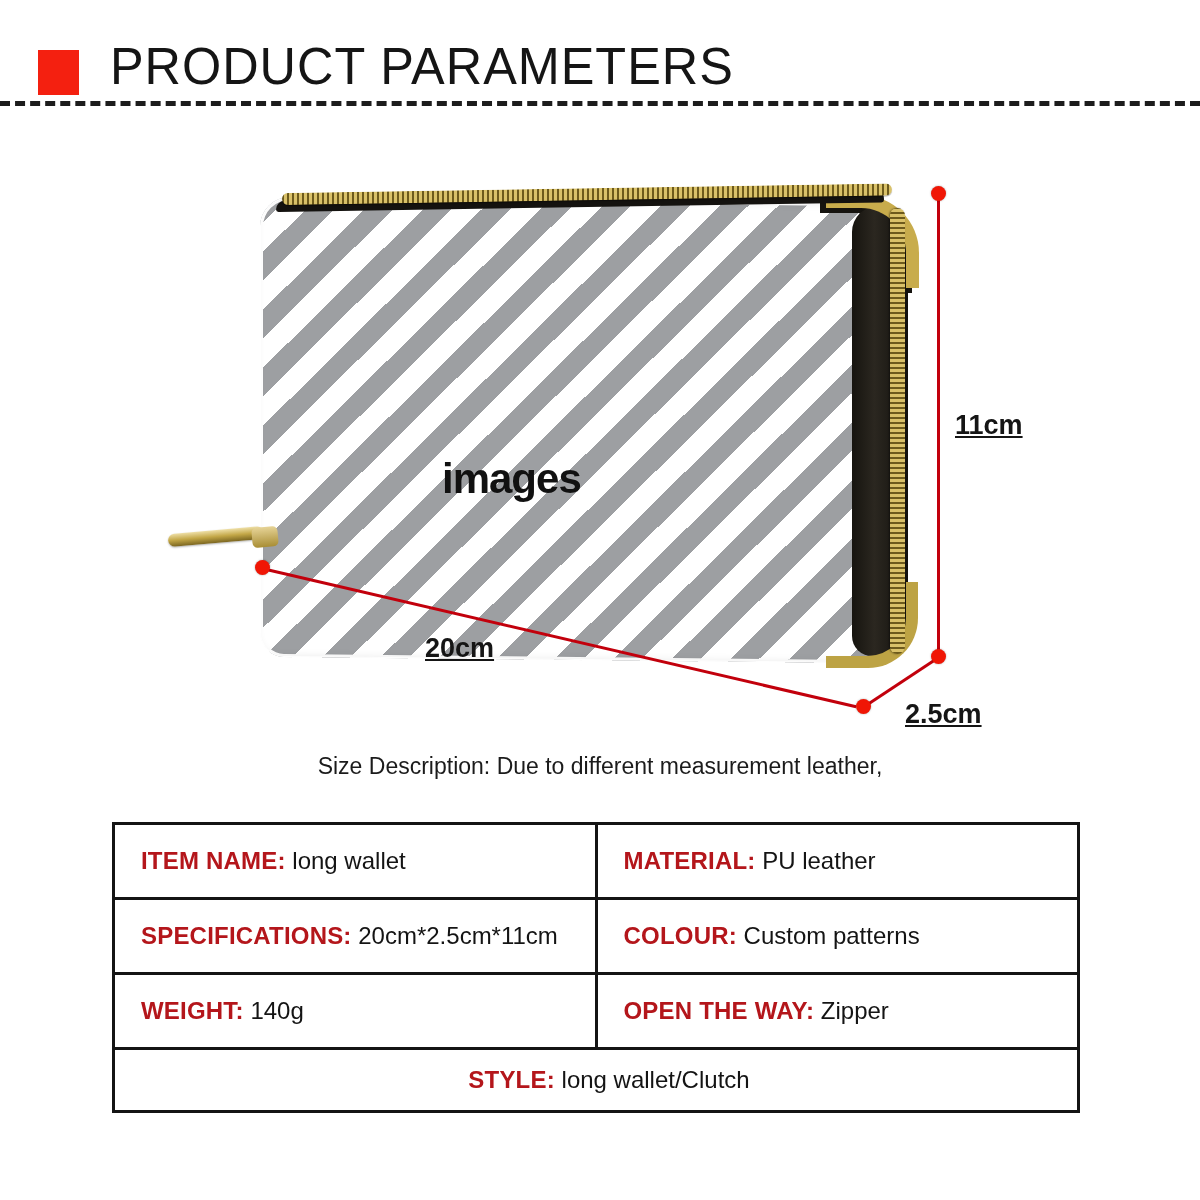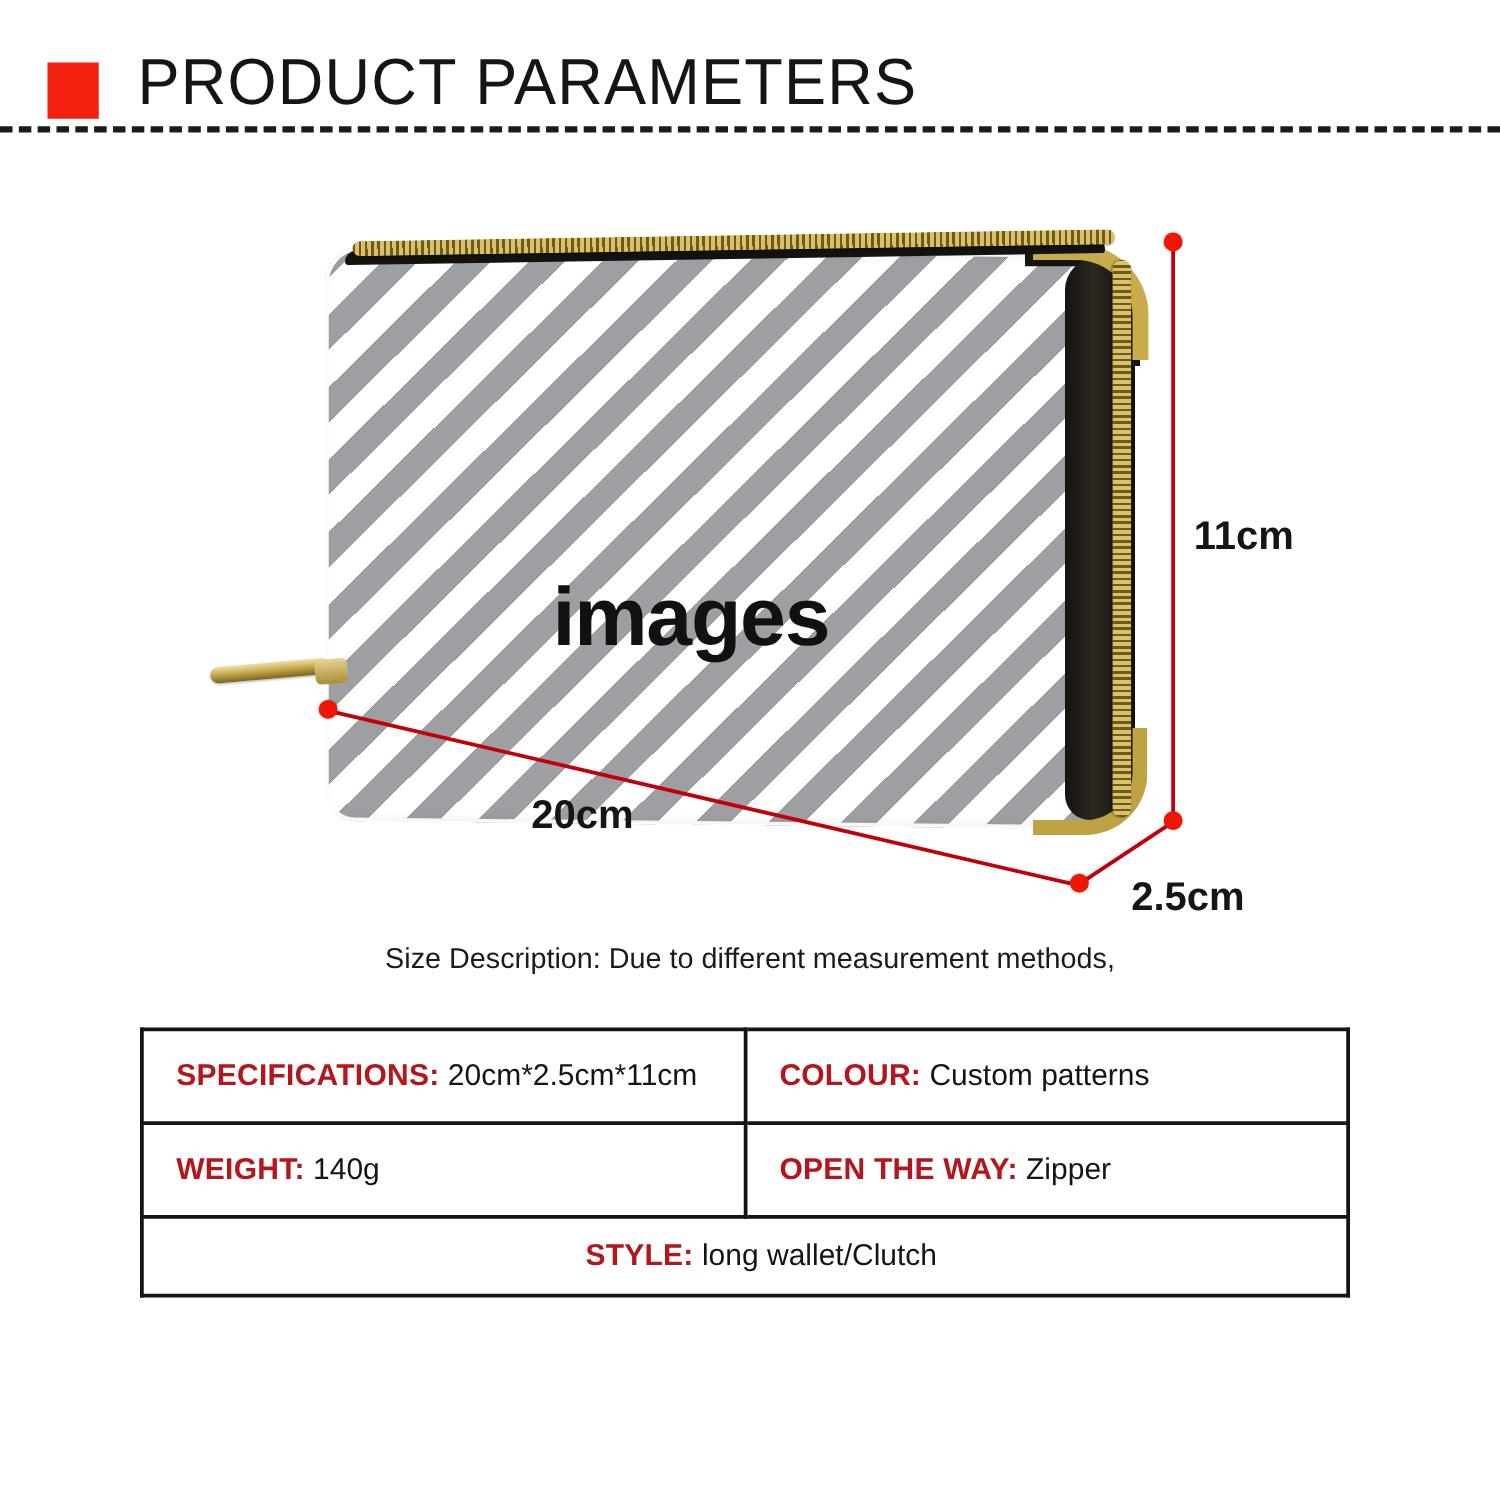--- a/index.html
+++ b/index.html
@@ -94,21 +94,21 @@
     border-radius: 30px 10px 6px 24px;
     box-shadow:
       inset 0 0 0 1px rgba(255,255,255,0.9),
       inset -4px 0 10px rgba(0,0,0,0.10);
   }
   
   #wallet-watermark {
     position: absolute;
     left: 182px;
     top: 255px;
-    font-size: 66px;
+    font-size: 42px;
     font-weight: 700;
     color: #111111;
     letter-spacing: -1px;
     z-index: 6;
     font-family: "Liberation Sans", sans-serif;
     text-shadow: 0 0 1px rgba(255,255,255,0.35);
   }
   
   #wallet-trim-top {
     position: absolute;
@@ -234,26 +234,27 @@
     position: absolute;
     width: 15px;
     height: 15px;
     border-radius: 50%;
     background: #f01605;
     box-shadow: 0 0 2px rgba(0,0,0,0.35);
     z-index: 21;
   }
   .dim-label {
     position: absolute;
-    font-size: 32px;
+    font-size: 27px;
     font-weight: 600;
     color: #151515;
     white-space: nowrap;
     z-index: 22;
     font-family: "Liberation Sans", sans-serif;
+    text-decoration: underline;
   }
 
   
   #dim-v-line {
     left: 937px;
     top: 85px;
     width: 3px;
     height: 462px;
   }
   #dim-v-dot-top  { left: 931px; top: 76px; }
@@ -364,26 +365,36 @@
 
   <div class="dim-line" id="dim-d-line"></div>
   <div class="dim-dot" id="dim-d-dot-left"></div>
   <div class="dim-dot" id="dim-d-dot-right"></div>
   <div class="dim-label" id="dim-d-label">20cm</div>
 
   <div class="dim-line" id="dim-s-line"></div>
   <div class="dim-label" id="dim-s-label">2.5cm</div>
 
   <div id="size-description">
-    <span>Size Description: Due to different measurement methods,</span>
+    <span>Size Description: Due to different measurement leather,</span>
   </div>
 </div>
 
 <table id="spec-table">
   <tbody>
+    <tr>
+      <td>
+        <span class="cell-label">ITEM NAME:</span>
+        <span class="cell-value">long wallet</span>
+      </td>
+      <td>
+        <span class="cell-label">MATERIAL:</span>
+        <span class="cell-value">PU leather</span>
+      </td>
+    </tr>
     <tr>
       <td>
         <span class="cell-label">SPECIFICATIONS:</span>
         <span class="cell-value">20cm*2.5cm*11cm</span>
       </td>
       <td>
         <span class="cell-label">COLOUR:</span>
         <span class="cell-value">Custom patterns</span>
       </td>
     </tr>

